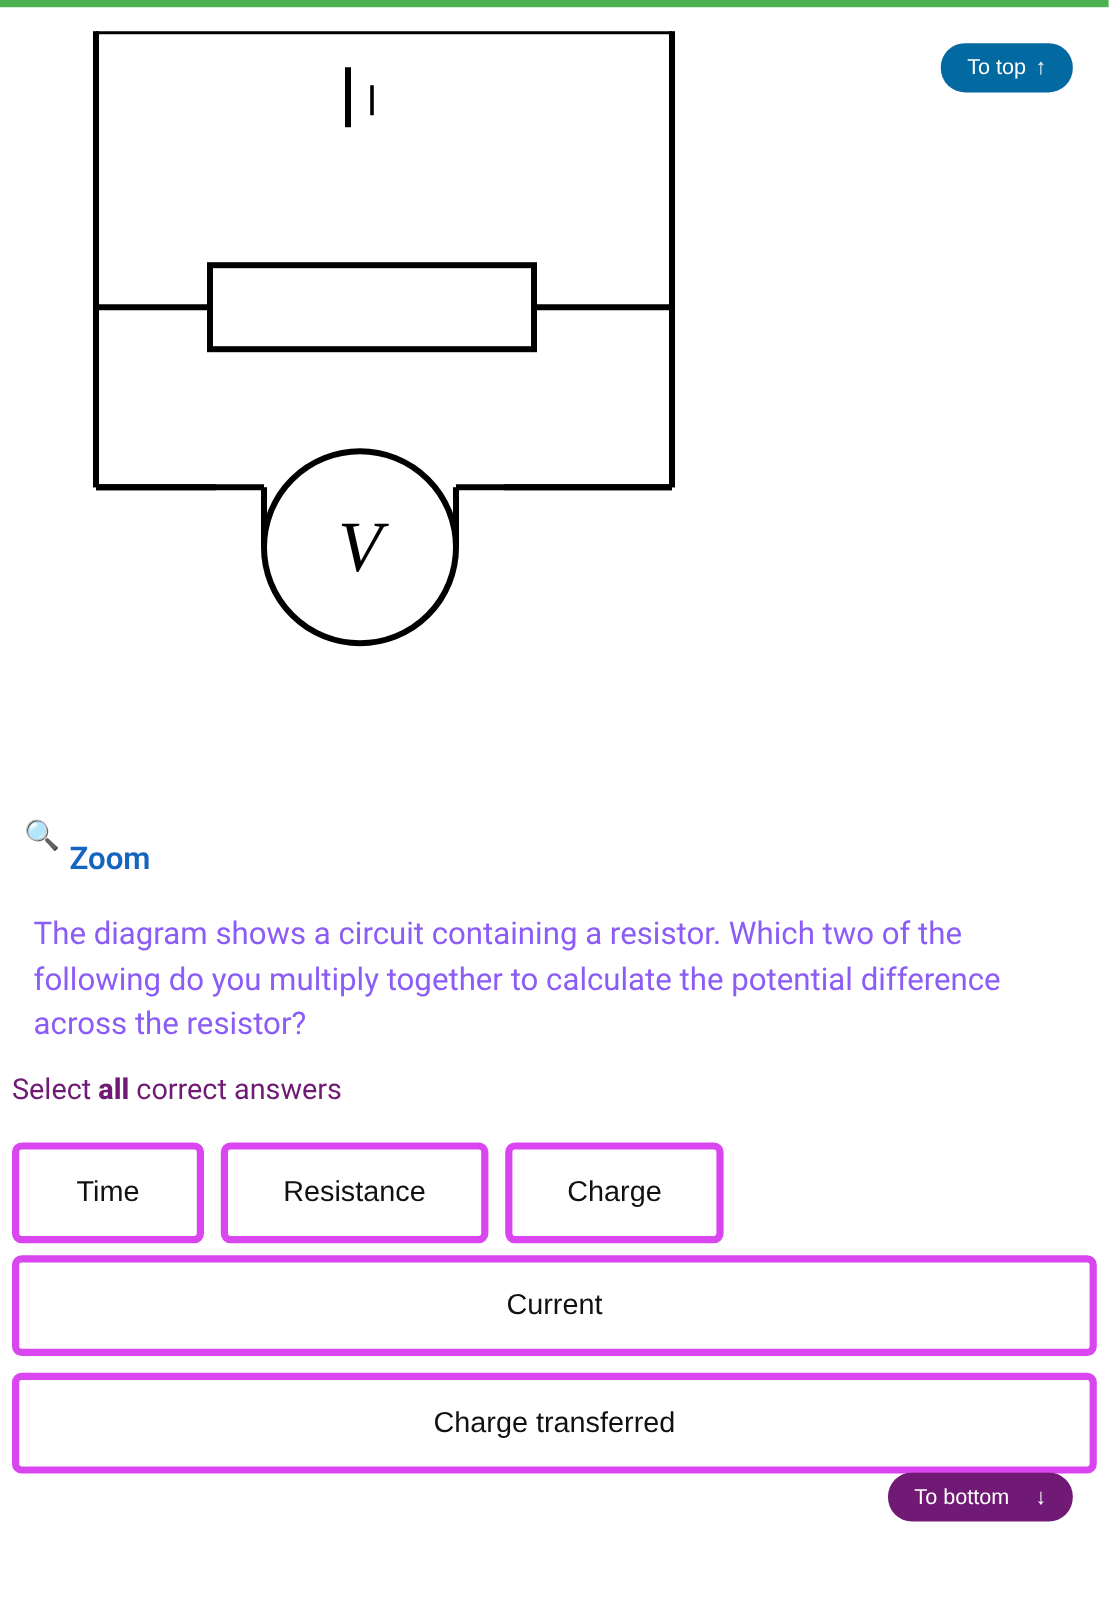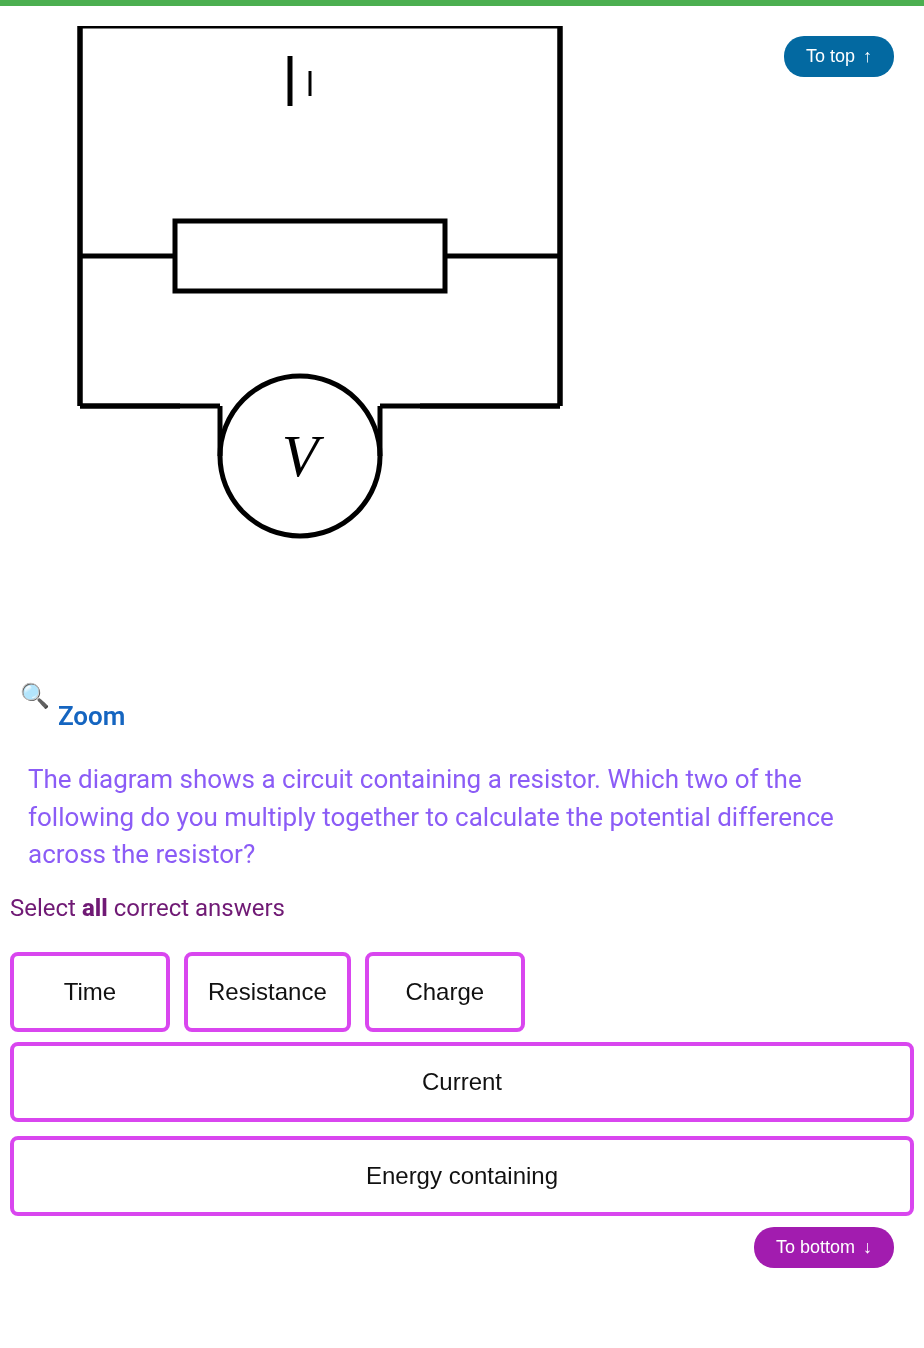--- a/index.html
+++ b/index.html
@@ -93,46 +93,46 @@
     }
 
     .answers-grid {
       padding: 10px 10px 10px 10px;
       display: flex;
       flex-wrap: wrap;
       gap: 14px;
     }
 
     .answer-btn {
-      border: 4px solid #d946ef;
+      border: 6px solid #d946ef;
       border-radius: 8px;
       background: #ffffff;
-      padding: 22px 20px;
+      padding: 22px 46px;
       font-size: 24px;
       color: #111111;
       cursor: pointer;
       min-width: 160px;
       text-align: center;
     }
 
     .to-bottom-btn {
       position: fixed;
       right: 30px;
       bottom: 80px;
-      background: #a21caf;
+      background: #701a75;
       color: #ffffff;
       border: none;
       border-radius: 20px;
       padding: 10px 22px;
       font-size: 18px;
       font-weight: 500;
       cursor: pointer;
       display: flex;
       align-items: center;
-      gap: 8px;
+      gap: 22px;
     }
 
     .second-row {
       padding: 0 10px 10px 10px;
       display: flex;
       flex-wrap: wrap;
       gap: 14px;
       flex-direction: column;
     }
   </style>
@@ -215,20 +215,20 @@
   <button class="answer-btn">
     <span>Charge</span>
   </button>
 </div>
 
 <div class="second-row">
   <button class="answer-btn">
     <span>Current</span>
   </button>
   <button class="answer-btn">
-    <span>Energy containing</span>
+    <span>Charge transferred</span>
   </button>
 </div>
 
 <button class="to-bottom-btn">
   <span>To bottom</span>
   <span>↓</span>
 </button>
 
 </body></html>

